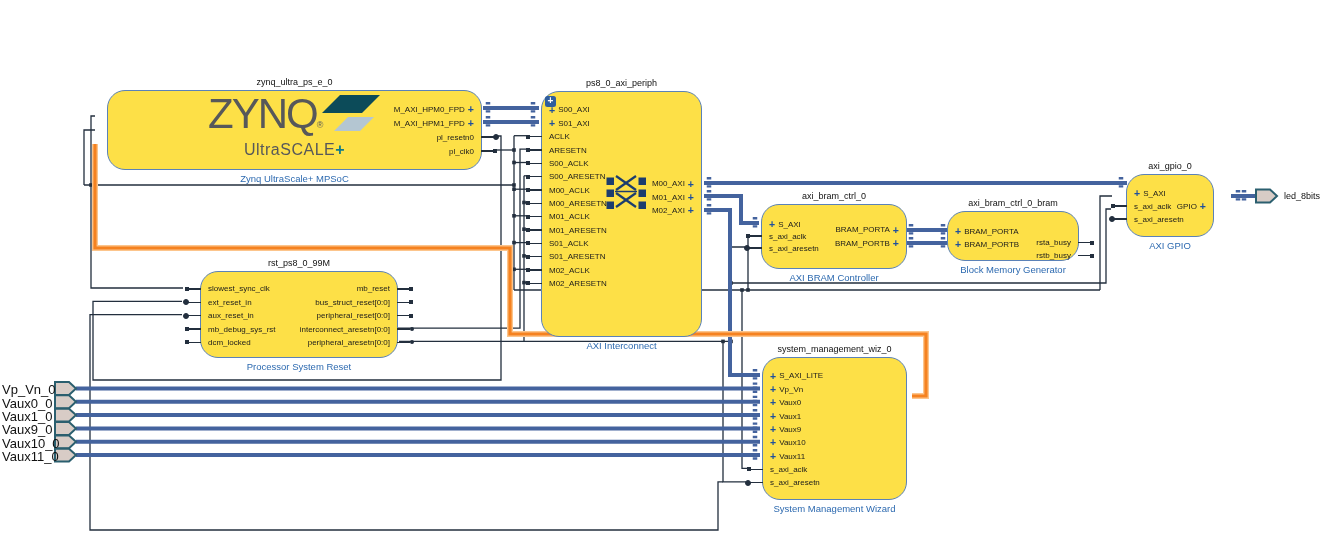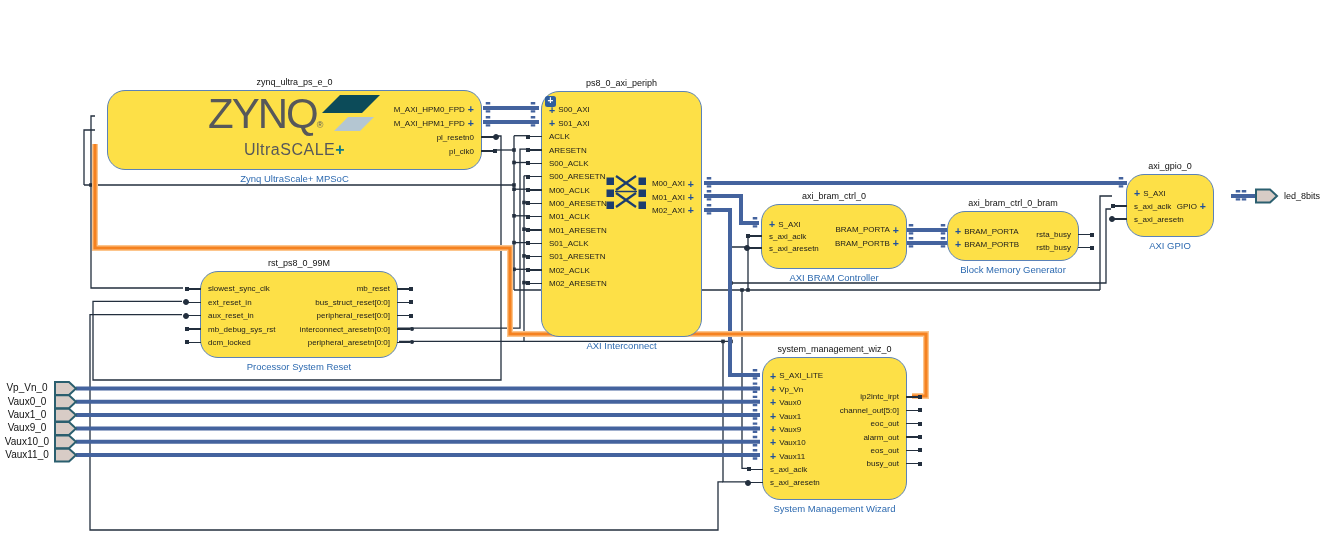--- a/index.html
+++ b/index.html
@@ -31,21 +31,21 @@
   .port.wide::after{width:5.5px;height:5.5px;}
   .port.cap-circ::after{width:5px;height:5px;background:#fff;border:1.4px solid #232f3e;
       border-radius:50%;}
   .port.left.cap-circ::after{left:-18px;}
   .port.right.cap-circ::after{right:-18px;}
   .port.cap-fcirc::after{width:7px;height:7px;background:#0c0c0c;border-radius:50%;border:none;}
   .port.right.cap-fcirc::after{right:-17px;}
   .expbtn{position:absolute;top:4px;left:3px;width:11px;height:11px;background:#2f5e9e;
       border-radius:2.5px;color:#fff;font-size:10px;font-weight:700;line-height:10px;
       text-align:center;z-index:3;}
-  .extlab{position:absolute;width:50px;text-align:center;font-size:10px;color:#111;z-index:2;}
+  .extlab{position:absolute;width:50px;text-align:center;font-size:13px;color:#111;z-index:2;}
   .ledlab{position:absolute;font-size:9px;color:#111;z-index:2;}
   .zword{position:absolute;left:100px;top:0px;font-size:42px;font-weight:500;
       letter-spacing:-2px;color:#57585a;line-height:46px;}
   .zreg{font-size:9px;letter-spacing:0;vertical-align:baseline;}
   .zsub{position:absolute;left:0;width:100%;top:50px;text-align:center;font-size:16px;
       color:#57585a;letter-spacing:0.5px;}
   .zplus{color:#0d7a8a;font-weight:700;}
   .zlogo-svg{position:absolute;left:210px;top:1px;}
   .xbar{position:absolute;left:64px;top:77px;}
 </style>
@@ -354,21 +354,21 @@
     <div class="ports" style="--rh:13px;padding-top:12.5px">
         <div class="port left iface">
           <span class="plus">+</span>
           <span class="pname">BRAM_PORTA</span>
         </div>
         <div class="port left iface">
           <span class="plus">+</span>
           <span class="pname">BRAM_PORTB</span>
         </div>
       </div>
-    <div class="ports" style="--rh:13px;padding-top:16px">
+    <div class="ports" style="--rh:13px;padding-top:24px">
         <div class="port right">
           <span class="pname">rsta_busy</span>
         </div>
         <div class="port right">
           <span class="pname">rstb_busy</span>
         </div>
       </div>
   </div>
 
   <div class="block" style="left:1126px;top:174px;width:88px;height:63px">
@@ -426,35 +426,15 @@
           <span class="plus">+</span>
           <span class="pname">Vaux11</span>
         </div>
         <div class="port left">
           <span class="pname">s_axi_aclk</span>
         </div>
         <div class="port left cap-circ">
           <span class="pname">s_axi_aresetn</span>
         </div>
       </div>
-    <div class="ports" style="--rh:13.35px;padding-top:32.3px">
-        <div class="port right">
-          <span class="pname">ip2intc_irpt</span>
-        </div>
-        <div class="port right wide">
-          <span class="pname">channel_out[5:0]</span>
-        </div>
-        <div class="port right">
-          <span class="pname">eoc_out</span>
-        </div>
-        <div class="port right">
-          <span class="pname">alarm_out</span>
-        </div>
-        <div class="port right">
-          <span class="pname">eos_out</span>
-        </div>
-        <div class="port right">
-          <span class="pname">busy_out</span>
-        </div>
-      </div>
   </div>
 
 </div>
 
 </body></html>

